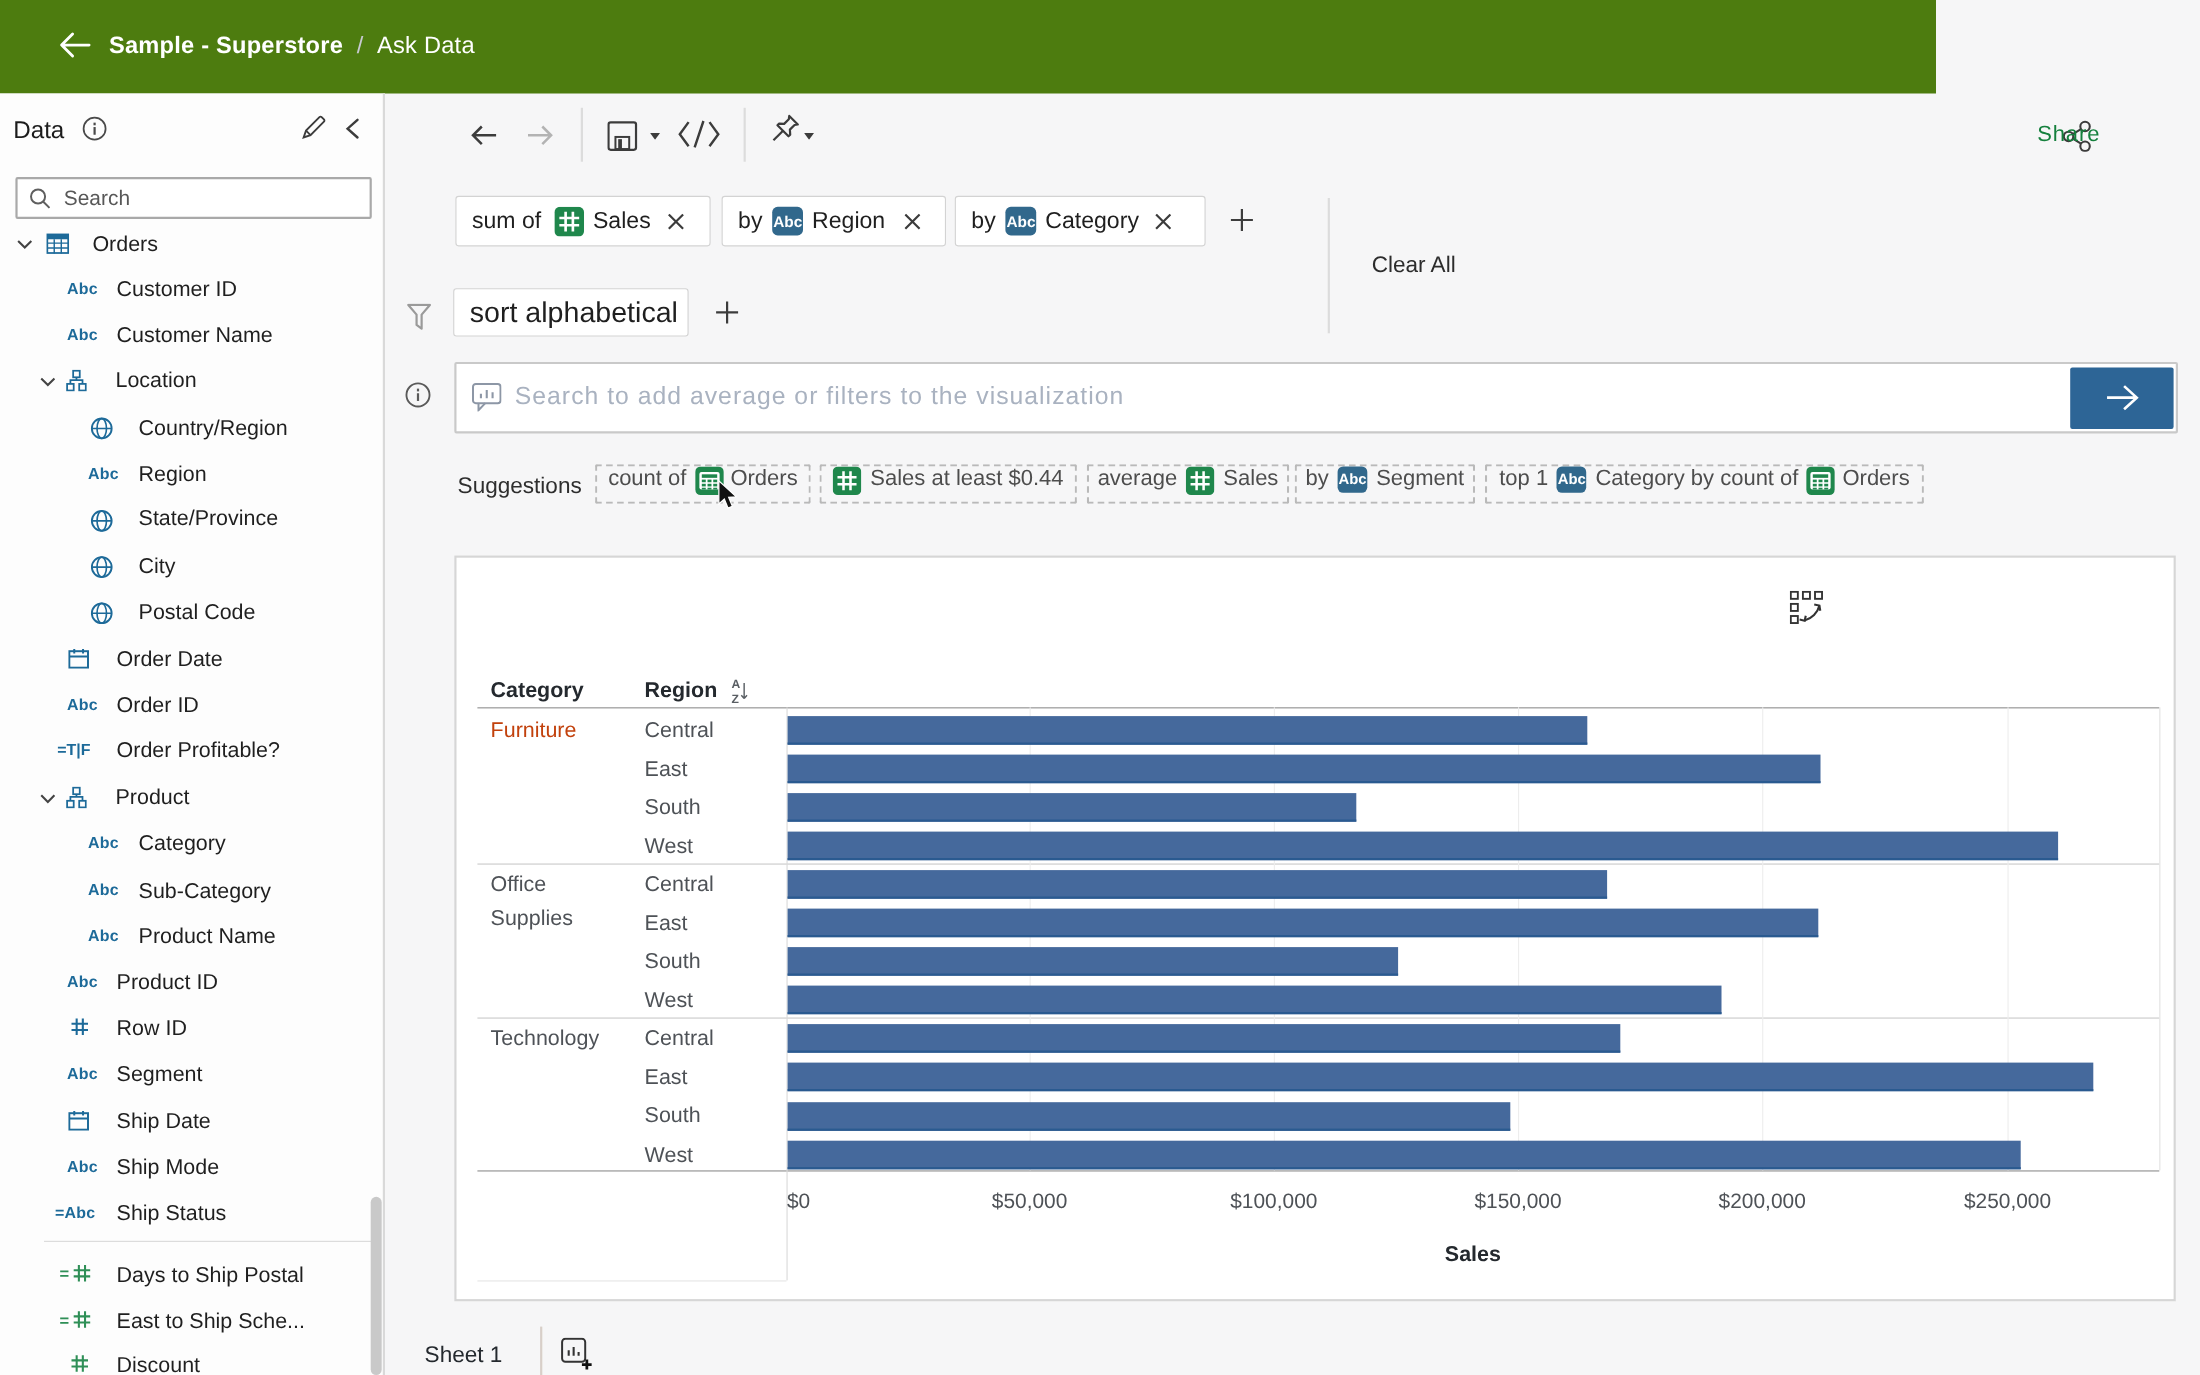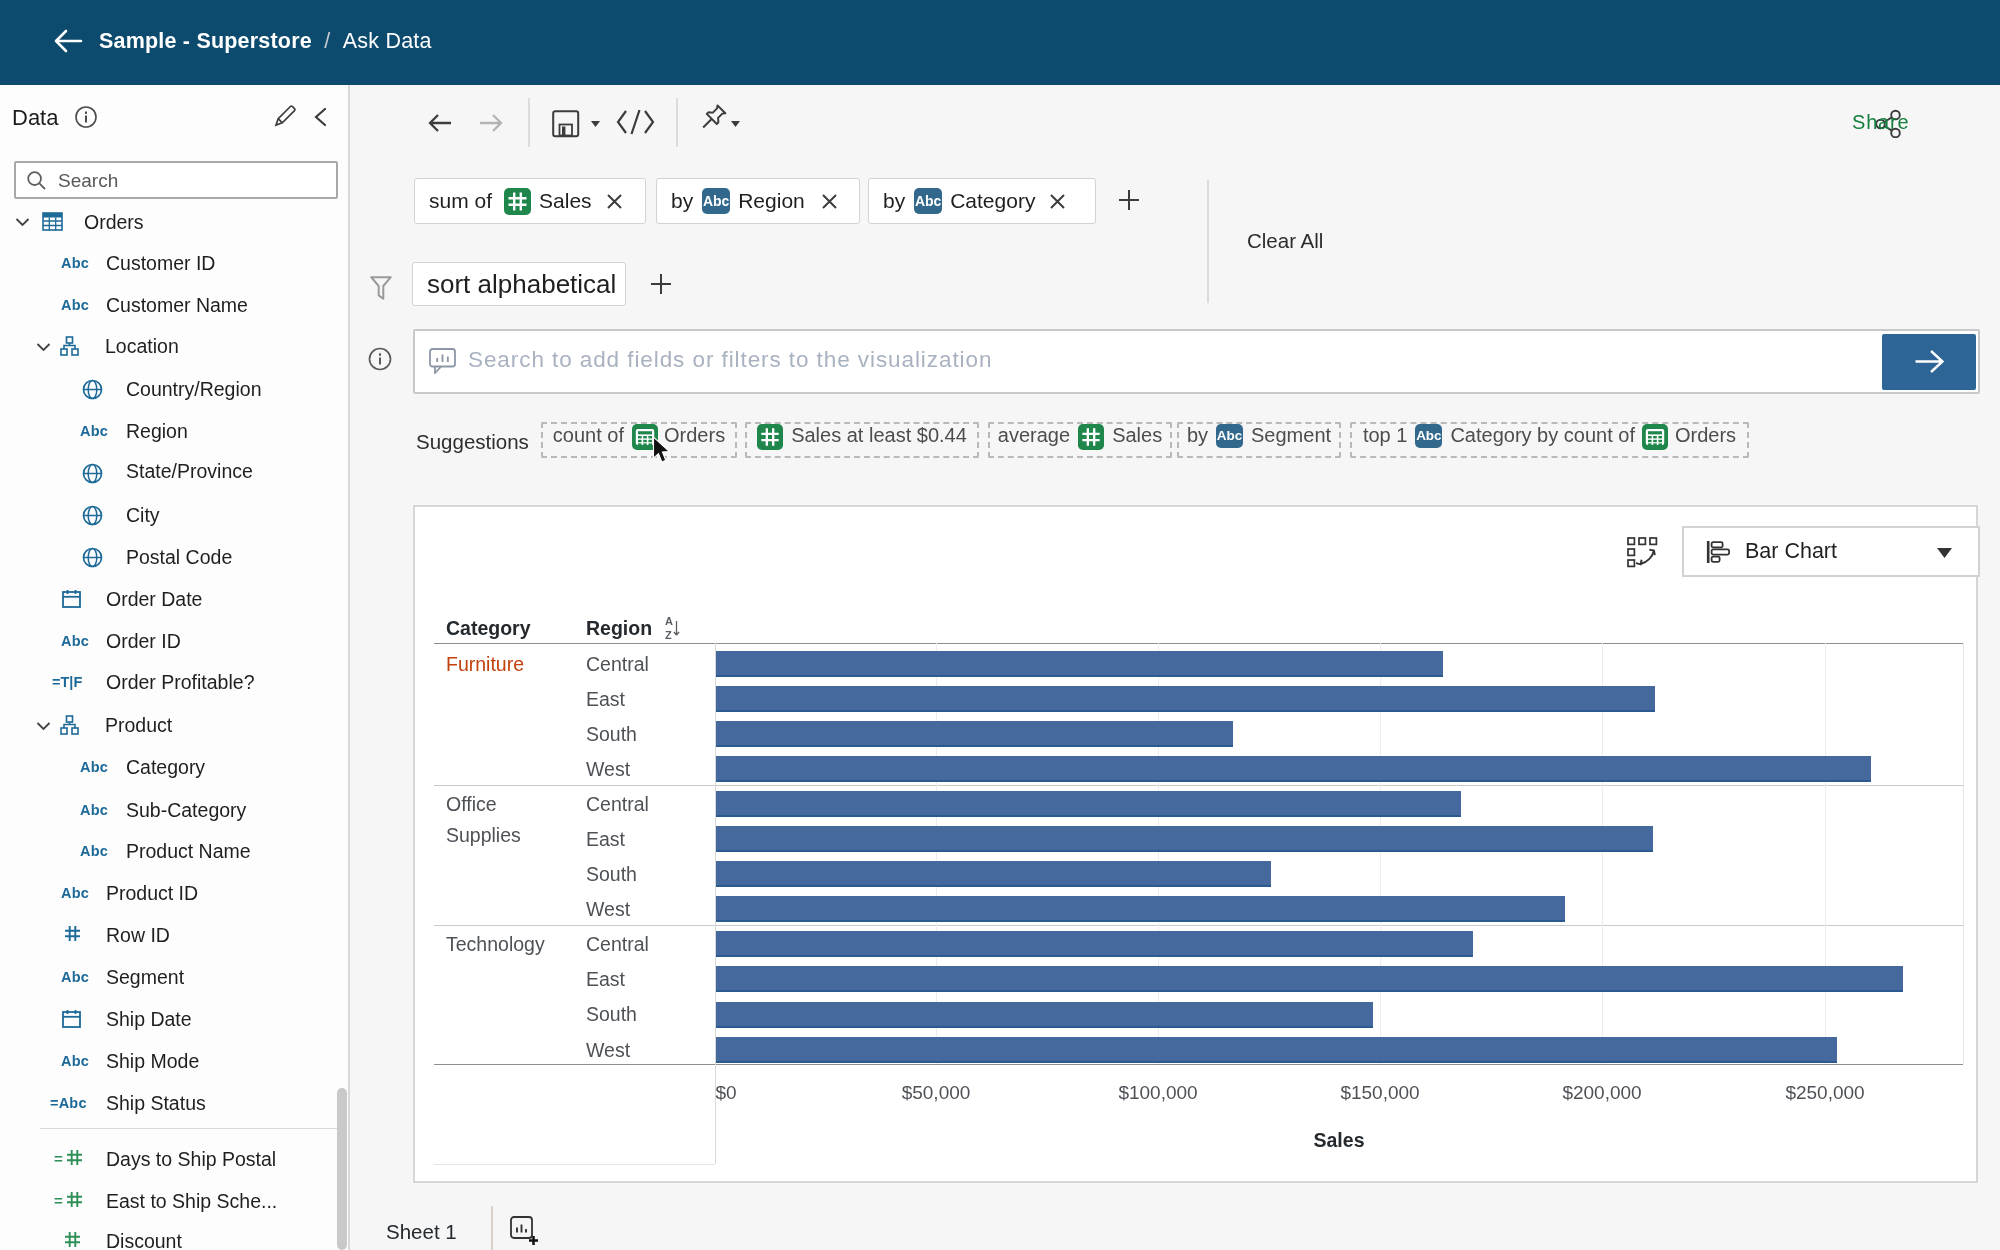--- a/index.html
+++ b/index.html
@@ -1,19 +1,19 @@
 <!DOCTYPE html>
 <html><head>
 <meta charset="utf-8">
 <style>
 *{margin:0;padding:0;box-sizing:border-box}
 html,body{width:2000px;height:1250px}
 body{font-family:"Liberation Sans",sans-serif;position:relative;background:#f6f6f7;overflow:hidden;color:#1c1c1c}
 .abs{position:absolute}
-.topbar{position:absolute;left:0;top:0;width:2000px;height:85px;background:#0c4a6e}
+.topbar{position:absolute;left:0;top:0;width:1760px;height:85px;background:#4d7c0f}
 .sidebar{position:absolute;left:0;top:85px;width:350px;height:1165px;background:#fdfdfd;border-right:2px solid #d9d9d9}
 .frow{position:absolute;height:30px;line-height:30px;font-size:19.5px;color:#1f1f1f;white-space:nowrap}
 .chip{position:absolute;background:#fff;border:1px solid #d3d3d3;border-radius:3px;display:flex;align-items:center;font-size:21px;color:#1f1f1f;white-space:nowrap}
 .sug{position:absolute;border:2px dashed #b9b9b9;border-radius:2px;display:flex;justify-content:center;font-size:20px;color:#4d4d4d;white-space:nowrap;height:36px}
 .bbadge{display:inline-block;border-radius:5px;background:#31688c;color:#fff;font-weight:bold;text-align:center}
 .bar{position:absolute;height:26px;background:#45699c;border-bottom:2px solid #2a5a90}
 .rlabel{position:absolute;height:35px;line-height:35px;font-size:19.5px;color:#4e5257;white-space:nowrap}
 .alabel{position:absolute;font-size:19px;color:#4e5257;white-space:nowrap;transform:translateX(-50%)}
 .ticn{font-size:14.5px;font-weight:bold;color:#1d6a99;line-height:30px;letter-spacing:.2px}
 .ticng{font-size:15px;font-weight:bold;color:#2f8f57;line-height:30px}
@@ -283,21 +283,21 @@
   <circle cx="12" cy="12" r="10.5" stroke="#5a5a5a" stroke-width="1.7" fill="none"></circle>
   <rect x="11" y="10.5" width="2" height="7" fill="#5a5a5a"></rect>
     <rect x="11" y="6.3" width="2" height="2.5" fill="#5a5a5a"></rect>
 </svg>
 <div class="abs" style="left:413px;top:329px;width:1567px;height:65px;background:#fff;border:2px solid #c9c9c9;border-radius:2px"></div>
 <svg class="abs" style="left:429px;top:348px" width="27" height="26" viewBox="0 0 27 26">
   <rect x="1" y="1" width="25" height="17.5" rx="2.5" fill="none" stroke="#8d97a6" stroke-width="1.8"></rect>
   <path d="M6 18.5V25l6.2-6.5" fill="none" stroke="#8d97a6" stroke-width="1.8"></path>
   <path d="M8.2 14v-4M13.5 14V6.5M18.8 14v-5.5" stroke="#8d97a6" stroke-width="1.9"></path>
 </svg>
-<div class="abs" style="left:468px;top:347px;font-size:22.5px;letter-spacing:.92px;color:#a9b2c0">Search to add fields or filters to the visualization</div>
+<div class="abs" style="left:468px;top:347px;font-size:22.5px;letter-spacing:.92px;color:#a9b2c0">Search to add average or filters to the visualization</div>
 <div class="abs" style="left:1882px;top:334px;width:94px;height:56px;background:#2d6596;border-radius:2px"></div>
 <svg class="abs" style="left:1914px;top:348px" width="31" height="27" viewBox="0 0 31 27">
   <path d="M1.5 13.5h27M17 3l11.5 10.5L17 24" stroke="#fff" stroke-width="2.4" fill="none"></path>
 </svg>
 <div class="abs" style="left:416px;top:430px;font-size:20.5px;color:#2e2e2e">Suggestions</div>
 <div class="sug" style="left:541px;top:422px;width:196px">
   <span>count of</span>
     <svg style="margin:0 6px 0 8px" width="26" height="26" viewBox="0 0 26 26">
       <use href="#gtable"></use>
     </svg>
@@ -341,32 +341,20 @@
       <rect x="1" y="1" width="6.4" height="6.4"></rect>
         <rect x="12" y="1" width="6.4" height="6.4"></rect>
         <rect x="23" y="1" width="6.4" height="6.4"></rect>
       <rect x="1" y="12" width="6.4" height="6.4"></rect>
         <rect x="1" y="23" width="6.4" height="6.4"></rect>
     </g>
     <path d="M27 13.5c-1.5 6.5-7 12-13.5 13.5" stroke="#333" stroke-width="1.9" fill="none"></path>
     <path d="M27.8 18.2l-.8-4.7-4.7-.9" stroke="#333" stroke-width="1.9" fill="none"></path>
     <path d="M9 26.2l4.6 1.1 1-4.6" stroke="#333" stroke-width="1.9" fill="none"></path>
   </svg>
-  <div class="abs" style="left:1267px;top:19px;width:298px;height:51px;background:#fff;border:2px solid #d2d2d2">
-    <svg class="abs" style="left:22px;top:13px" width="26" height="22" viewBox="0 0 26 22">
-      <path d="M2.2 0v22" stroke="#333" stroke-width="2.6"></path>
-      <rect x="5.6" y="1.2" width="11" height="5.2" rx="1.5" fill="none" stroke="#333" stroke-width="1.8"></rect>
-      <rect x="5.6" y="8.4" width="17.5" height="5.2" rx="1.5" fill="none" stroke="#333" stroke-width="1.8"></rect>
-      <rect x="5.6" y="15.6" width="8" height="5.2" rx="1.5" fill="none" stroke="#333" stroke-width="1.8"></rect>
-    </svg>
-    <div class="abs" style="left:61px;top:11px;font-size:21.5px;color:#1f1f1f">Bar Chart</div>
-    <svg class="abs" style="left:253px;top:20px" width="15" height="10" viewBox="0 0 15 10">
-        <path d="M0 0h15l-7.5 10z" fill="#333"></path>
-      </svg>
-  </div>
 
   <div class="abs" style="left:31px;top:110px;font-size:19.5px;font-weight:bold;color:#24292e">Category</div>
   <div class="abs" style="left:171px;top:110px;font-size:19.5px;font-weight:bold;color:#24292e">Region</div>
   <svg class="abs" style="left:249px;top:108px" width="16" height="27" viewBox="0 0 16 27">
     <text x="1" y="10" font-size="11" font-weight="bold" fill="#5a5f64" font-family="Liberation Sans">A</text>
     <text x="1" y="24" font-size="11" font-weight="bold" fill="#5a5f64" font-family="Liberation Sans">Z</text>
     <path d="M12.5 6v14M12.5 20l-2.6-3M12.5 20l2.6-3" stroke="#5a5f64" stroke-width="1.3" fill="none"></path>
   </svg>
 
   <div class="hline" style="left:19px;top:136px;width:1529px;border-color:#8e8e8e"></div>

